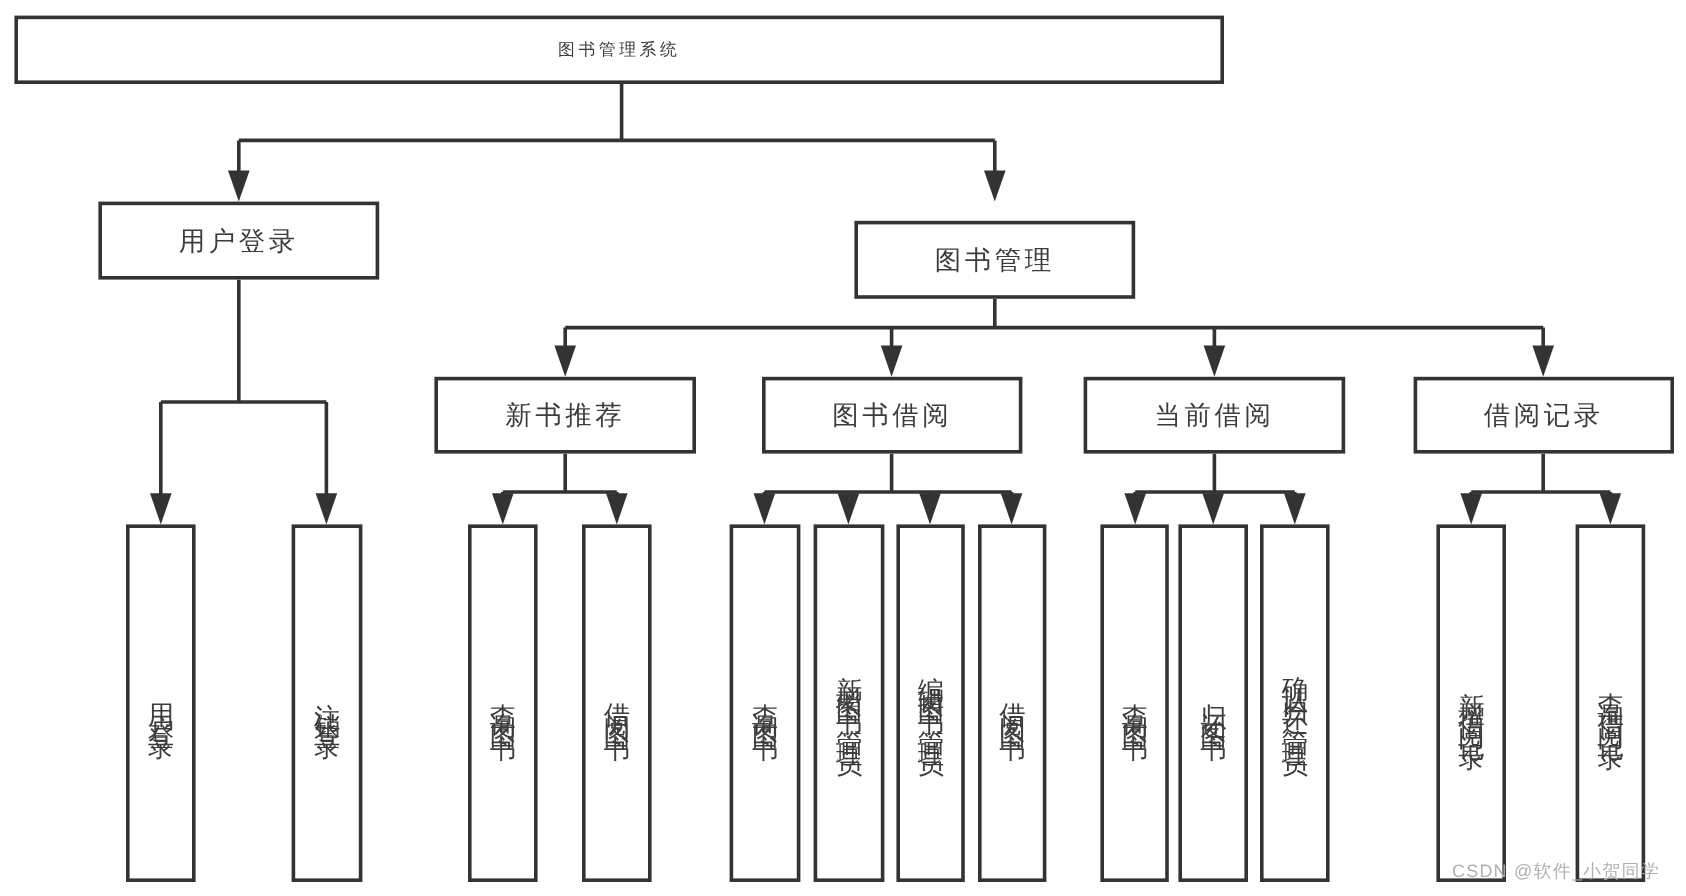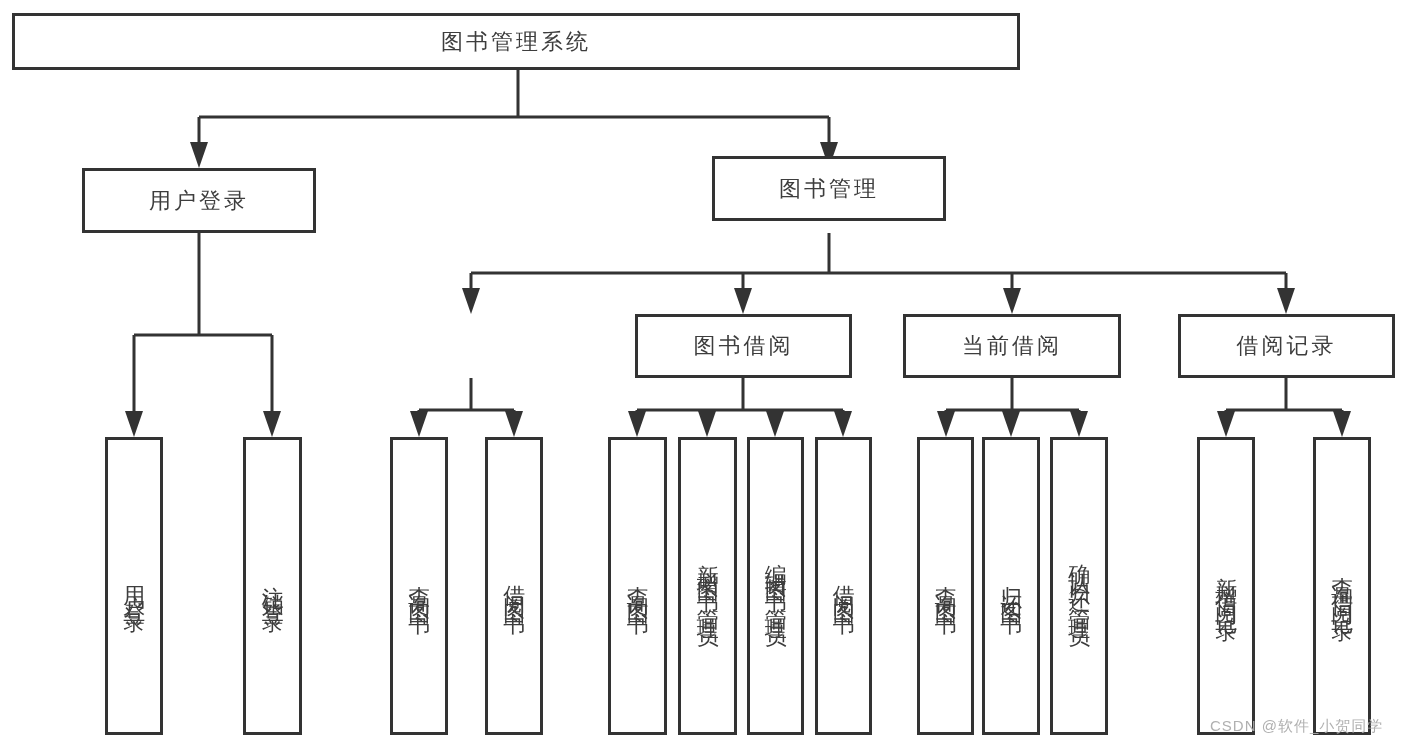--- a/index.html
+++ b/index.html
@@ -20,23 +20,23 @@
     position: absolute;
     box-sizing: border-box;
     border: 3px solid #333333;
     background: #ffffff;
     display: flex;
     align-items: center;
     justify-content: center;
     color: #3d3d3d;
   }
   .hnode { font-size: 22px; letter-spacing: 3px; white-space: nowrap; }
-  .n-root { left: 12px; top: 13px; width: 1008px; height: 57px; font-size: 22px; letter-spacing: 3px; }
+  .n-root { left: 12px; top: 13px; width: 1008px; height: 57px; font-size: 14px; letter-spacing: 3px; }
   .n-ul { left: 82px;  top: 168px; width: 234px; height: 65px; }
-  .n-bm { left: 712px; top: 156px; width: 234px; height: 65px; }
+  .n-bm { left: 712px; top: 184px; width: 234px; height: 65px; }
   .n-nb { left: 362px;  top: 314px; width: 218px; height: 64px; }
   .n-bb { left: 635px;  top: 314px; width: 217px; height: 64px; }
   .n-cb { left: 903px;  top: 314px; width: 218px; height: 64px; }
   .n-br { left: 1178px; top: 314px; width: 217px; height: 64px; }
   .leaf { top: 437px; height: 298px; }
   .leaf .vtext {
     writing-mode: vertical-rl;
     text-orientation: mixed;
     font-size: 22px;
     letter-spacing: 9px;
@@ -110,20 +110,21 @@
       <polygon points="1217,411 1235,411 1226,437"></polygon>
       <polygon points="1333,411 1351,411 1342,437"></polygon>
     </g>
   </svg>
 
   <div class="node n-root hnode">图书管理系统</div>
 
   <div class="node n-ul hnode">用户登录</div>
   <div class="node n-bm hnode">图书管理</div>
 
+  <div class="node n-nb hnode">新书推荐</div>
   <div class="node n-bb hnode">图书借阅</div>
   <div class="node n-cb hnode">当前借阅</div>
   <div class="node n-br hnode">借阅记录</div>
 
   <div class="node leaf n-ul1">
     <span class="vtext">用户登录</span>
   </div>
   <div class="node leaf n-ul2">
     <span class="vtext">注销登录</span>
   </div>

